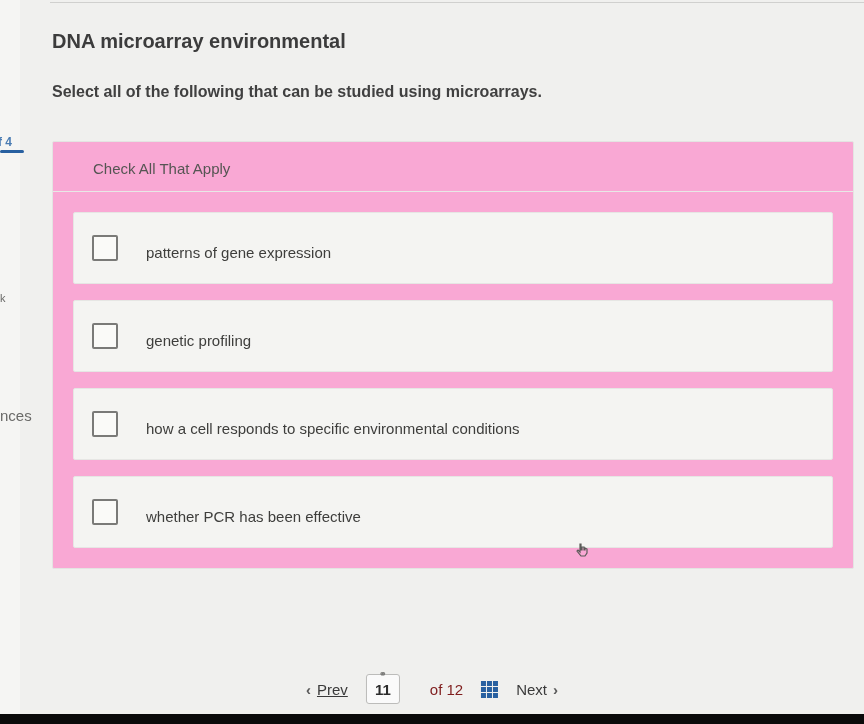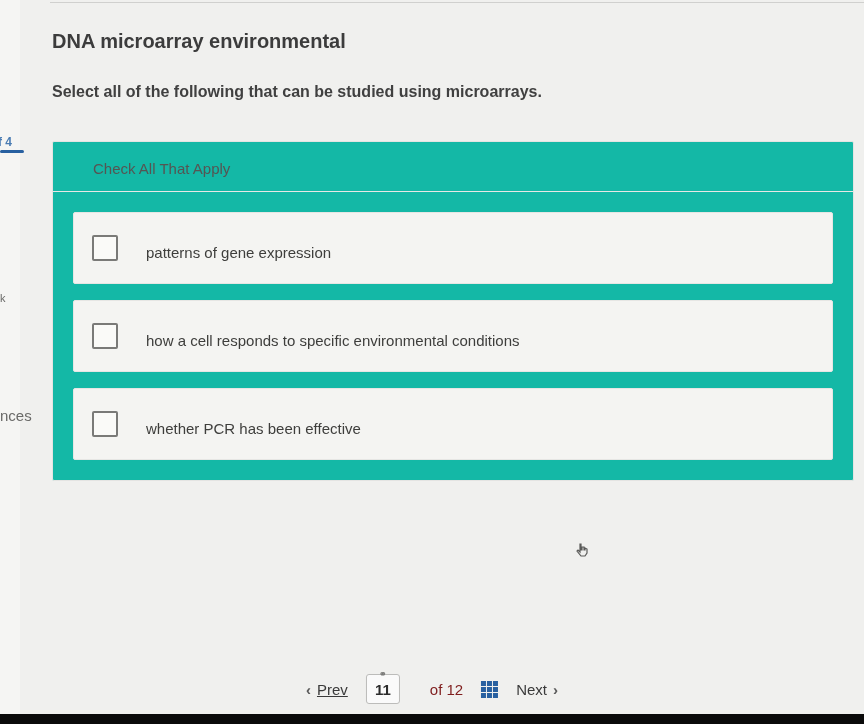--- a/index.html
+++ b/index.html
@@ -74,21 +74,21 @@
       color: #3c3c3c;
       margin-bottom: 30px;
     }
     .subtitle {
       font-size: 16px;
       color: #404040;
       margin-bottom: 40px;
       font-weight: bold;
     }
     .question-card {
-      background: #14b8a6;
+      background: #f9a8d4;
       border: 1px solid #e4e4e2;
       border-radius: 2px;
       margin-left: 0;
     }
     .check-all-header {
       padding: 18px 40px 14px 40px;
       font-size: 15px;
       color: #555553;
       border-bottom: 1px solid #e8e8e6;
     }
@@ -216,20 +216,24 @@
 
   <div class="question-card">
     <div class="check-all-header">Check All That Apply</div>
     <div class="options">
 
       <div class="option-row">
         <div class="checkbox"></div>
         <div class="option-label">patterns of gene expression</div>
       </div>
 
+      <div class="option-row">
+        <div class="checkbox"></div>
+        <div class="option-label">genetic profiling</div>
+      </div>
 
       <div class="option-row">
         <div class="checkbox"></div>
         <div class="option-label">how a cell responds to specific environmental conditions</div>
       </div>
 
       <div class="option-row">
         <div class="checkbox"></div>
         <div class="option-label">whether PCR has been effective</div>
       </div>

